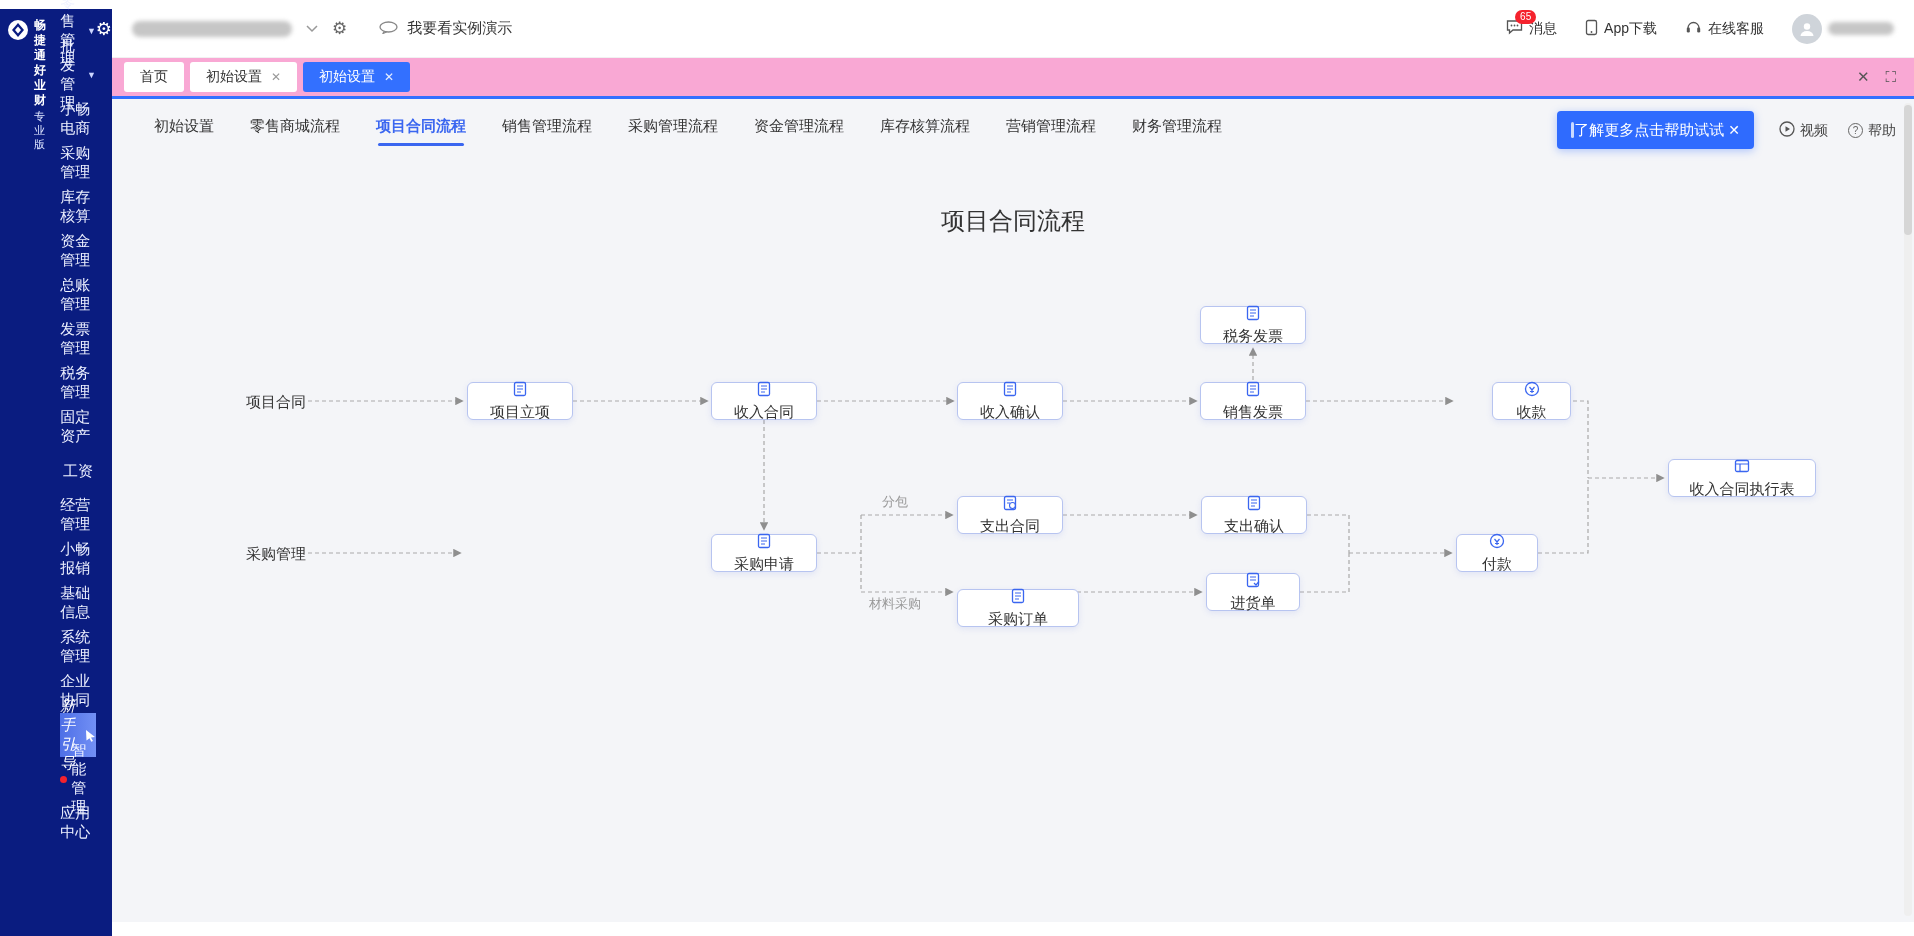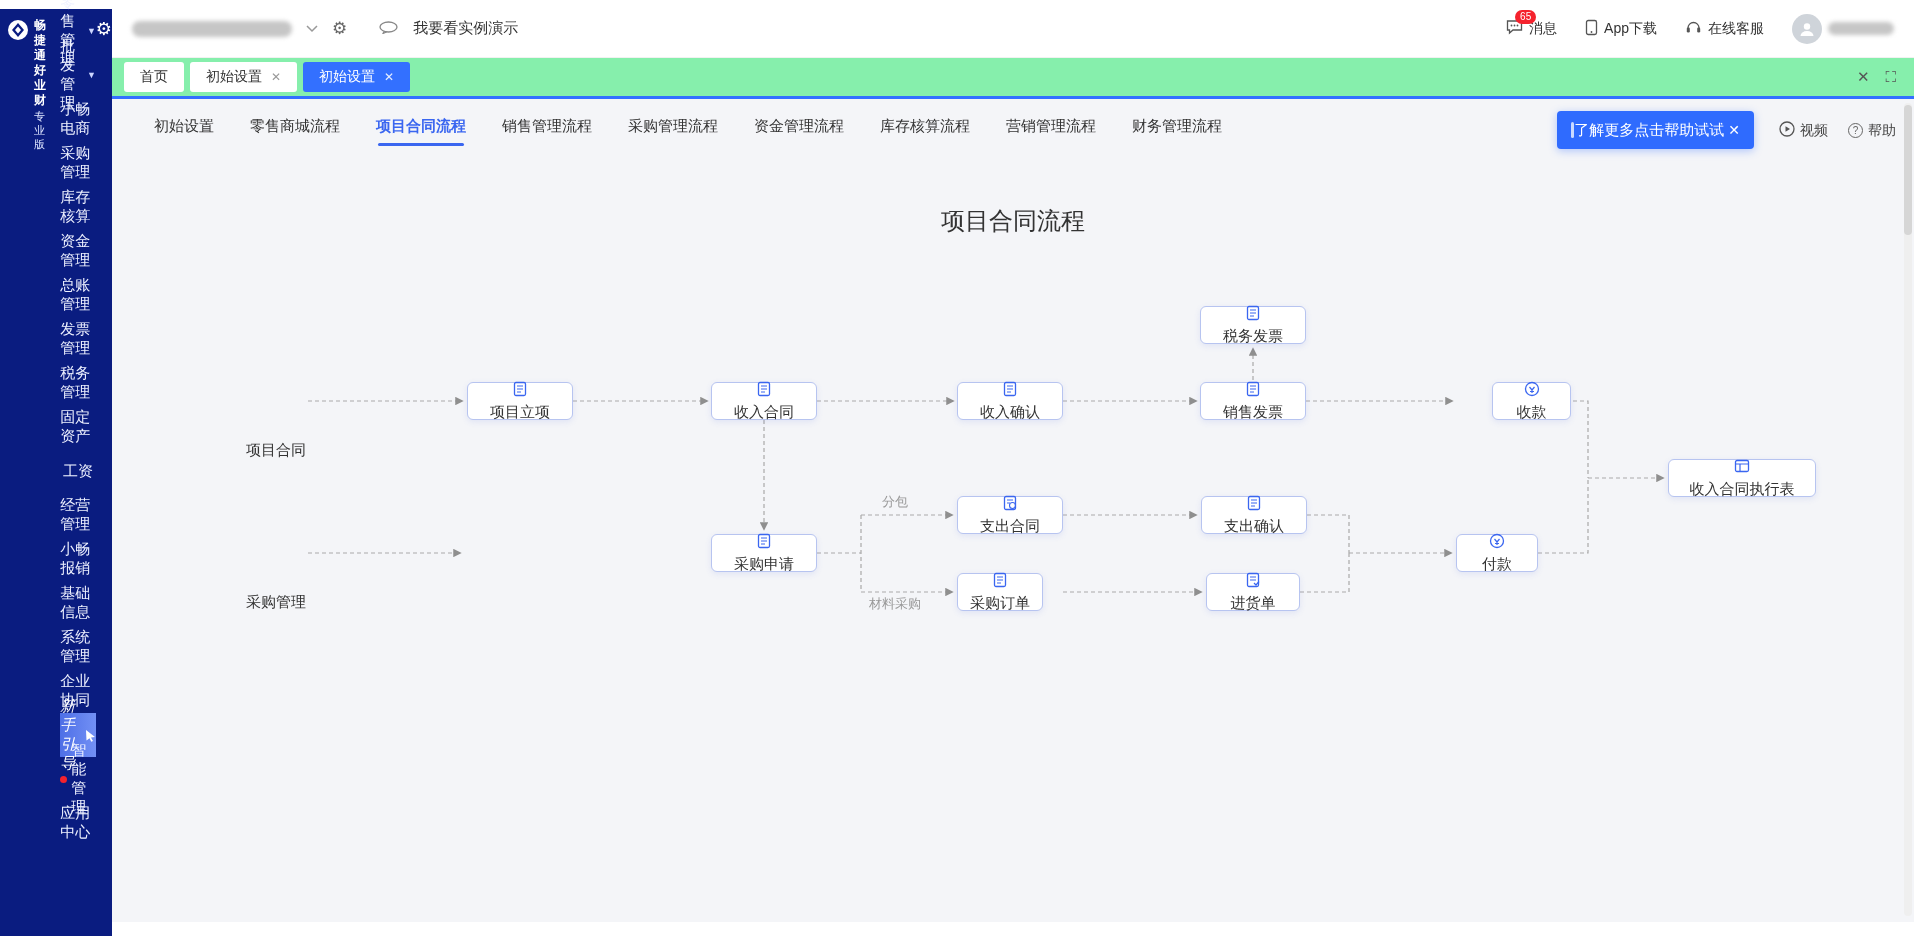--- a/index.html
+++ b/index.html
@@ -21,29 +21,29 @@
   .cursor-icon svg { display:block; }
   .red-dot { width:7px; height:7px; border-radius:50%; background:#f5222d; flex:0 0 auto; }
   .sidebar-gear { height:40px; display:flex; align-items:center; justify-content:center; color:#fff; font-size:18px; cursor:pointer; }
 
   
   .topbar { position:absolute; left:112px; top:0; right:0; height:58px; background:#fff; border-bottom:1px solid #f1f1f1; display:flex; align-items:center; padding:0 20px; gap:14px; z-index:20; }
   .blur-blob { background:#c6c6c6; border-radius:8px; filter:blur(2px); }
   .company-blob { width:160px; height:16px; }
   .chev { color:#999; display:flex; align-items:center; }
   .top-gear { color:#666; font-size:17px; cursor:pointer; }
-  .demo-chip { display:flex; align-items:center; gap:15px; font-size:15px; color:#333; cursor:pointer; margin-left:18px; }
+  .demo-chip { display:flex; align-items:center; gap:9px; font-size:15px; color:#333; cursor:pointer; margin-left:18px; }
   .top-right { margin-left:auto; display:flex; align-items:center; gap:28px; }
   .top-item { display:flex; align-items:center; gap:6px; font-size:14px; color:#333; cursor:pointer; position:relative; }
   .badge { position:absolute; top:-9px; left:9px; background:#f5222d; color:#fff; font-size:10px; line-height:1; padding:2px 5px; border-radius:8px; }
   .avatar { width:30px; height:30px; border-radius:50%; background:#cfd4da; display:flex; align-items:center; justify-content:center; }
   .name-blob { width:66px; height:13px; }
 
   
-  .tabbar { position:absolute; left:112px; top:58px; right:0; height:38px; background:#86efac; display:flex; align-items:center; padding:0 12px; gap:6px; z-index:20; }
+  .tabbar { position:absolute; left:112px; top:58px; right:0; height:38px; background:#f9a8d4; display:flex; align-items:center; padding:0 12px; gap:6px; z-index:20; }
   .tab { height:30px; display:flex; align-items:center; gap:9px; padding:0 16px; font-size:14px; color:#333; background:#fff; border-radius:3px; cursor:pointer; }
   .tab .tab-close { font-size:12px; color:#999; cursor:pointer; }
   .tab.active { background:#3370ff; color:#fff; }
   .tab.active .tab-close { color:#e8efff; }
   .tabbar-icons { margin-left:auto; display:flex; align-items:center; gap:16px; color:#555; font-size:15px; padding-right:6px; }
   .tabbar-icons span { cursor:pointer; }
   .tab-underline { position:absolute; left:112px; top:96px; right:0; height:3px; background:#3370ff; z-index:20; }
 
   
   .content { position:absolute; left:112px; top:99px; right:0; bottom:0; background:#f4f5f8; overflow:hidden; }
@@ -57,21 +57,21 @@
   .banner-close { color:#fff; font-size:14px; cursor:pointer; margin-left:4px; }
   .help-links { position:absolute; top:22px; right:18px; display:flex; align-items:center; gap:20px; font-size:14px; color:#444; z-index:4; }
   .help-link { display:flex; align-items:center; gap:5px; cursor:pointer; }
   .qmark { width:15px; height:15px; border:1.3px solid #666; border-radius:50%; display:inline-flex; align-items:center; justify-content:center; font-size:10px; color:#666; }
 
   .flow-title { position:absolute; top:106px; left:0; width:100%; text-align:center; font-size:24px; color:#333; font-weight:500; }
 
   .connectors { position:absolute; left:0; top:0; pointer-events:none; }
   .node { position:absolute; height:38px; background:#fff; border:1px solid #b7c4f0; border-radius:6px; display:flex; align-items:center; justify-content:center; gap:6px; font-size:15px; color:#333; padding:0 10px; box-shadow:0 2px 6px rgba(80,110,220,.12); cursor:pointer; white-space:nowrap; z-index:3;flex-direction:column; }
   .nicon { display:flex; align-items:center; }
-  .lane-label { position:absolute; font-size:15px; color:#333; font-weight:500; z-index:3;margin-top:48px; }
+  .lane-label { position:absolute; font-size:15px; color:#333; font-weight:500; z-index:3; }
   .edge-label { position:absolute; font-size:13px; color:#999; z-index:3; }
 
   .v-scroll { position:absolute; right:2px; top:4px; bottom:20px; width:8px; background:#efefef; border-radius:4px; }
   .v-thumb { position:absolute; top:2px; width:8px; height:130px; background:#d6d6d6; border-radius:4px; cursor:pointer; }
   .bottom-strip { position:absolute; left:0; right:0; bottom:0; height:14px; background:#fff; }
 </style>
 </head>
 <body>
 
 <div class="app">
@@ -387,21 +387,21 @@
     </div>
     <div class="node" style="left:1089px;top:397px;width:106px">
       <span class="nicon">
           <svg width="16" height="16" viewBox="0 0 16 16">
             <rect x="2.5" y="1.5" width="11" height="13" rx="1.5" fill="none" stroke="#3a66f0" stroke-width="1.3"></rect>
             <path d="M5 5 h6 M5 8 h6 M5 11 h4" stroke="#3a66f0" stroke-width="1.2"></path>
           </svg>
         </span>
       <span>支出确认</span>
     </div>
-    <div class="node" style="left:845px;top:474px;width:86px">
+    <div class="node" style="left:845px;top:490px;width:122px">
       <span class="nicon">
           <svg width="16" height="16" viewBox="0 0 16 16">
             <rect x="2.5" y="1.5" width="11" height="13" rx="1.5" fill="none" stroke="#3a66f0" stroke-width="1.3"></rect>
             <path d="M5 5 h6 M5 8 h6 M5 11 h4" stroke="#3a66f0" stroke-width="1.2"></path>
           </svg>
         </span>
       <span>采购订单</span>
     </div>
     <div class="node" style="left:1094px;top:474px;width:94px">
       <span class="nicon">

